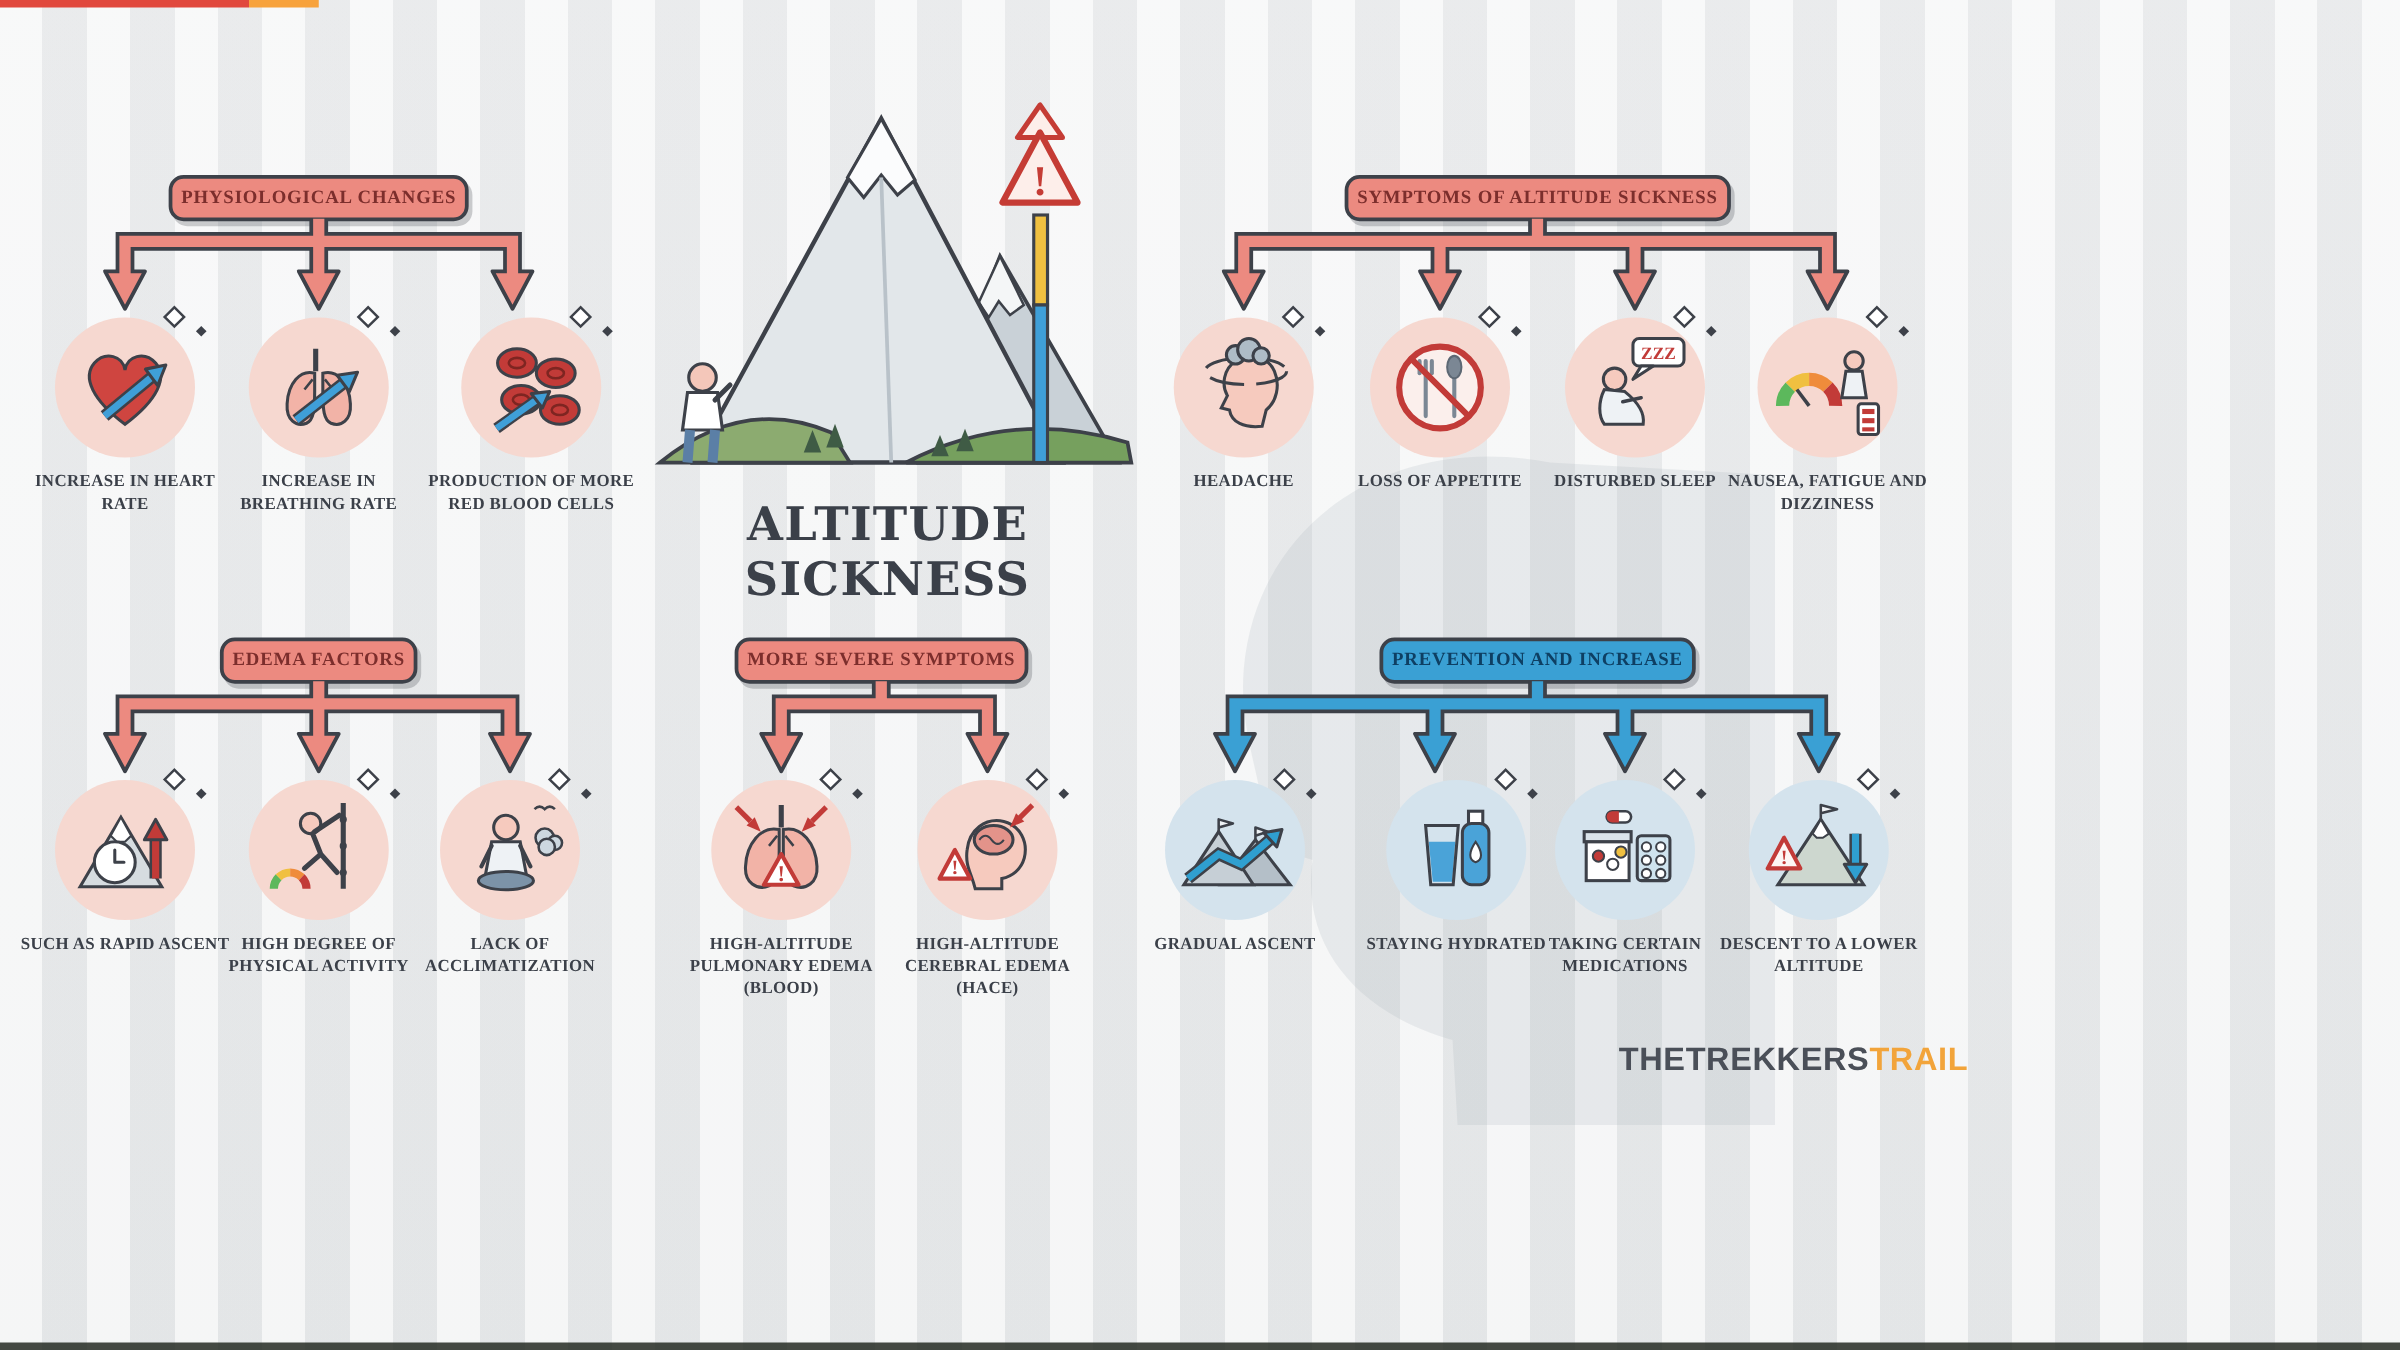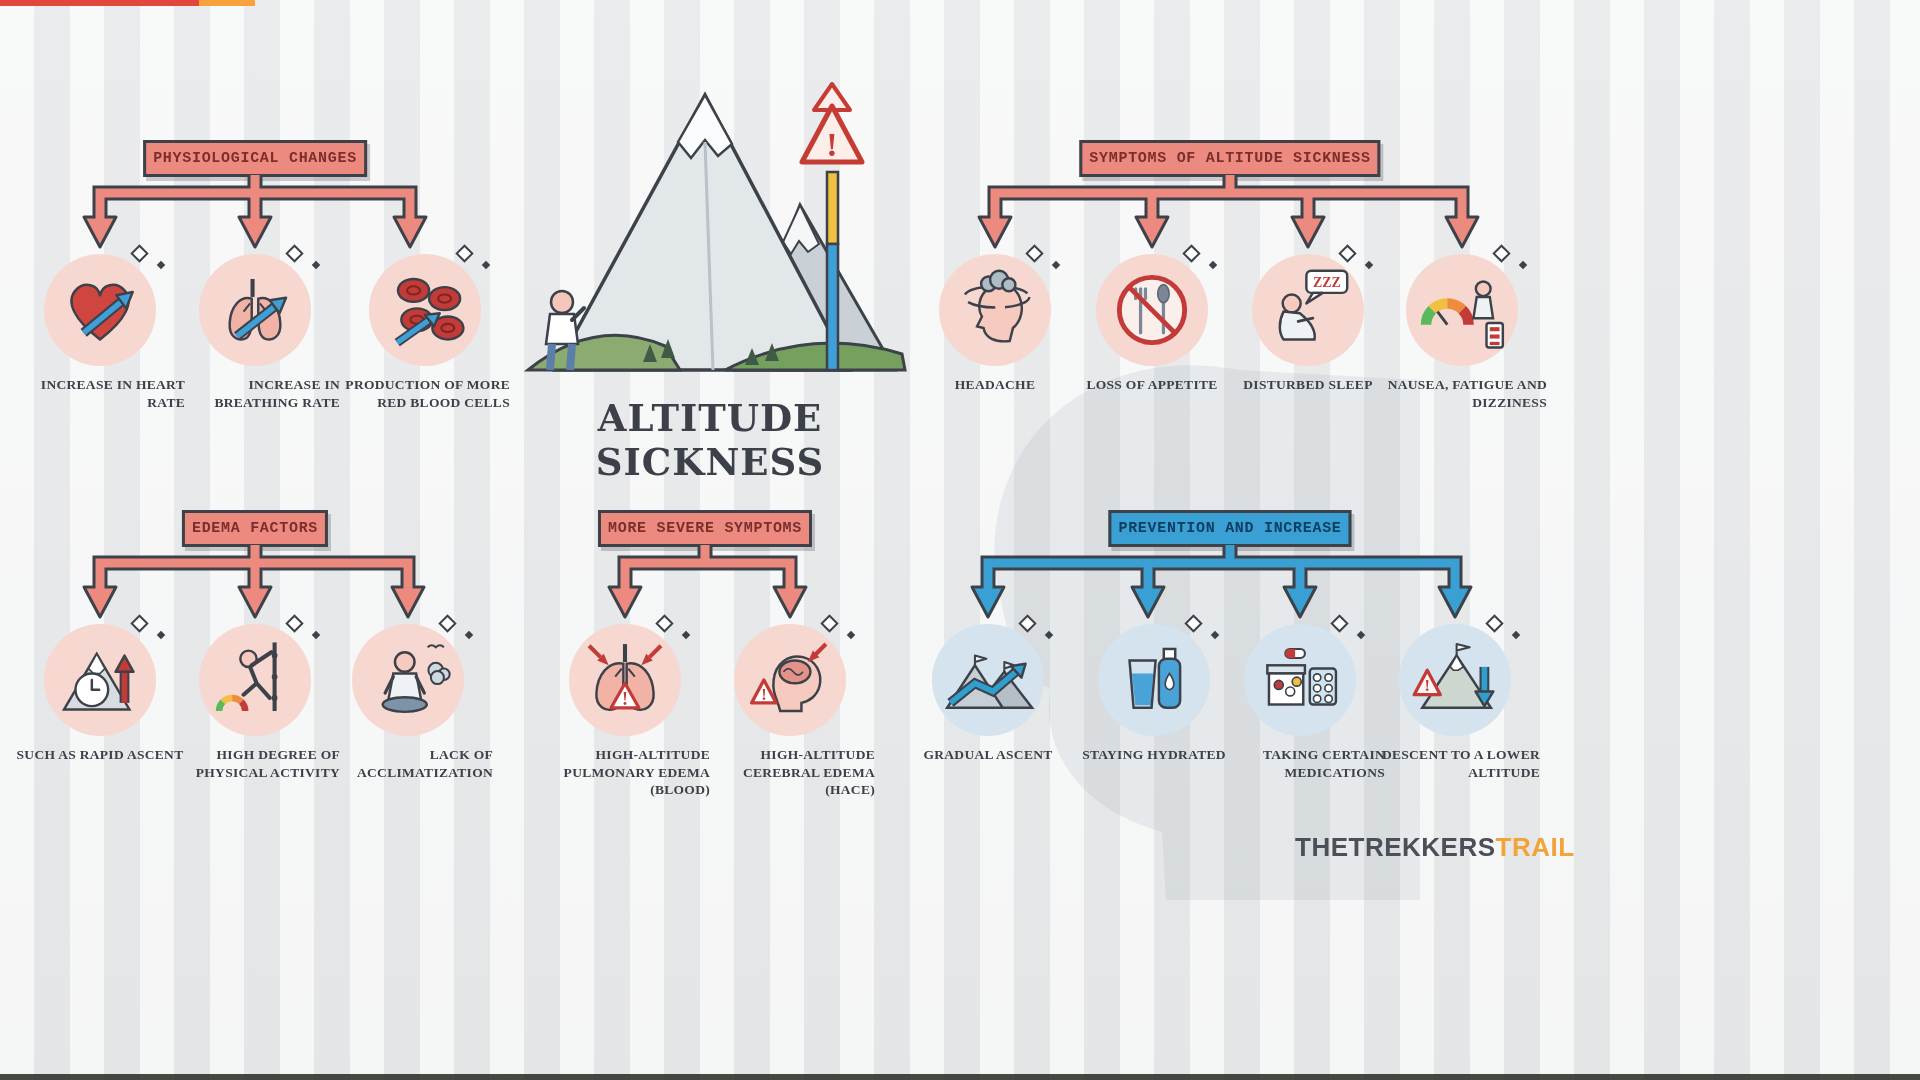--- a/index.html
+++ b/index.html
@@ -19,36 +19,36 @@
       linear-gradient(#f0f1f2,#e9ebec);
   }
   .edge-top{position:absolute;left:0;top:0;width:255px;height:6px;
     background:linear-gradient(90deg,#e1483d 0 78%, #f7a23c 78% 100%);}
   .edge-bottom{position:absolute;left:0;bottom:0;width:100%;height:6px;background:#242a22;opacity:.85;}
   .silhouette{position:absolute;left:900px;top:340px;opacity:.16;pointer-events:none;}
 
   .section{position:absolute;}
   .banner{
     position:absolute;left:50%;top:0;transform:translateX(-50%);
-    background:var(--salmon);border:3px solid var(--ink);border-radius:0;
+    background:var(--salmon);border:3px solid var(--ink);border-radius:12px;
     padding:7px 7px;font-weight:bold;font-size:15px;letter-spacing:.7px;
-    color:#7c2e2c;white-space:nowrap;box-shadow:3px 4px 0 rgba(61,65,73,.25);font-family:Liberation Mono, monospace;
+    color:#7c2e2c;white-space:nowrap;box-shadow:3px 4px 0 rgba(61,65,73,.25);
   }
   .banner.blue{background:var(--blue);color:#0e3f63;}
   .arrows{position:absolute;top:35px;left:0;}
   .item{position:absolute;top:114px;width:170px;display:flex;flex-direction:column;align-items:center;}
   .circle{width:112px;height:112px;border-radius:50%;display:flex;align-items:center;justify-content:center;position:relative;}
   .circle.pink{background:var(--pinkbg);}
   .circle.bluebg{background:var(--bluebg);}
   .circle::before{content:"";position:absolute;top:-7px;right:10px;width:9px;height:9px;
     border:2.5px solid var(--ink);background:#fff;transform:rotate(45deg);}
   .circle::after{content:"";position:absolute;top:8px;right:-8px;width:6px;height:6px;
     background:var(--ink);transform:rotate(45deg);}
   .circle svg{width:98px;height:98px;}
-  .label{margin-top:10px;text-align:right;font-weight:bold;font-size:13.5px;
+  .label{margin-top:10px;text-align:center;font-weight:bold;font-size:13.5px;
     line-height:1.3;letter-spacing:.3px;color:#3b4049;}
 
   .center-art{position:absolute;left:500px;top:80px;width:420px;}
   .diagram-title{margin-top:12px;text-align:center;font-family:"DejaVu Serif",serif;
     font-weight:bold;font-size:37px;letter-spacing:1px;color:#3b4049;}
 
   .watermark{position:absolute;left:1295px;top:832px;font-family:"Liberation Sans",sans-serif;
     font-weight:bold;font-size:26px;letter-spacing:.5px;}
   .watermark .wm1{color:#4a4f58;}
   .watermark .wm2{color:#f2a43a;}
@@ -357,21 +357,21 @@
           <path d="M44 42 V30 L58 34 L44 38" fill="#eef2f5" stroke="#3d4149" stroke-width="2.5" stroke-linejoin="round"></path>
           <path d="M80 50 V38 L92 42 L80 46" fill="#eef2f5" stroke="#3d4149" stroke-width="2.5" stroke-linejoin="round"></path>
           <polyline points="14,88 44,64 66,74 94,50" fill="none" stroke="#3d4149" stroke-width="12"></polyline>
           <polyline points="14,88 44,64 66,74 94,50" fill="none" stroke="#2f9fd0" stroke-width="7"></polyline>
           <polygon points="106,40 101,57 88,43" fill="#2f9fd0" stroke="#3d4149" stroke-width="3" stroke-linejoin="round"></polygon>
         </svg>
       </div>
       <div class="label">GRADUAL ASCENT</div>
     </div>
 
-    <div class="item" style="left:139px;">
+    <div class="item" style="left:150px;">
       <div class="circle bluebg">
         <svg viewBox="0 0 120 120">
           <polygon points="33,52 59,52 56,91 37,91" fill="#4aa3d8"></polygon>
           <polygon points="30,36 62,36 57,94 35,94" fill="none" stroke="#3d4149" stroke-width="3"></polygon>
           <rect x="72" y="22" width="14" height="14" fill="#ffffff" stroke="#3d4149" stroke-width="3"></rect>
           <rect x="66" y="34" width="26" height="60" rx="9" fill="#4aa3d8" stroke="#3d4149" stroke-width="3"></rect>
           <path d="M79 52 C72 62 72 70 79 72 C86 70 86 62 79 52 Z" fill="#ffffff" stroke="#3d4149" stroke-width="2"></path>
         </svg>
       </div>
       <div class="label">STAYING HYDRATED</div>

